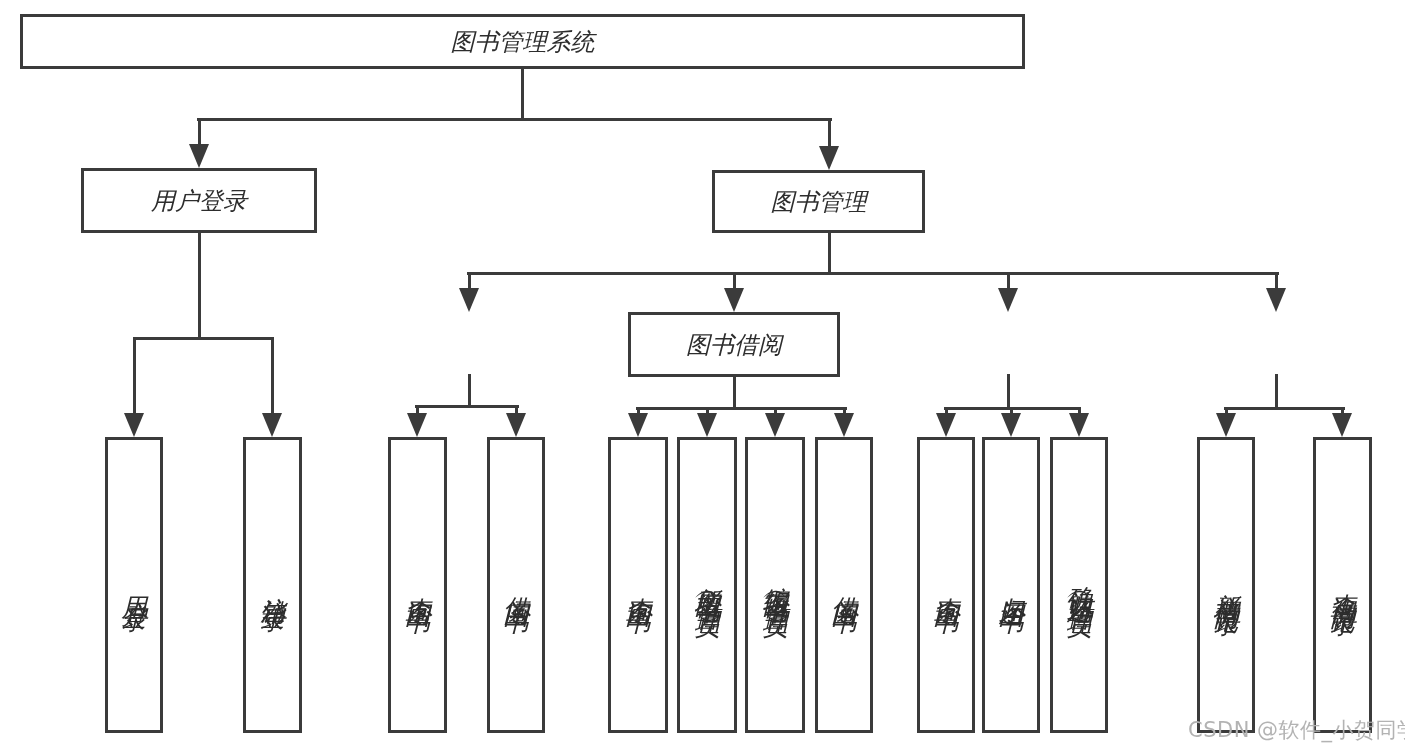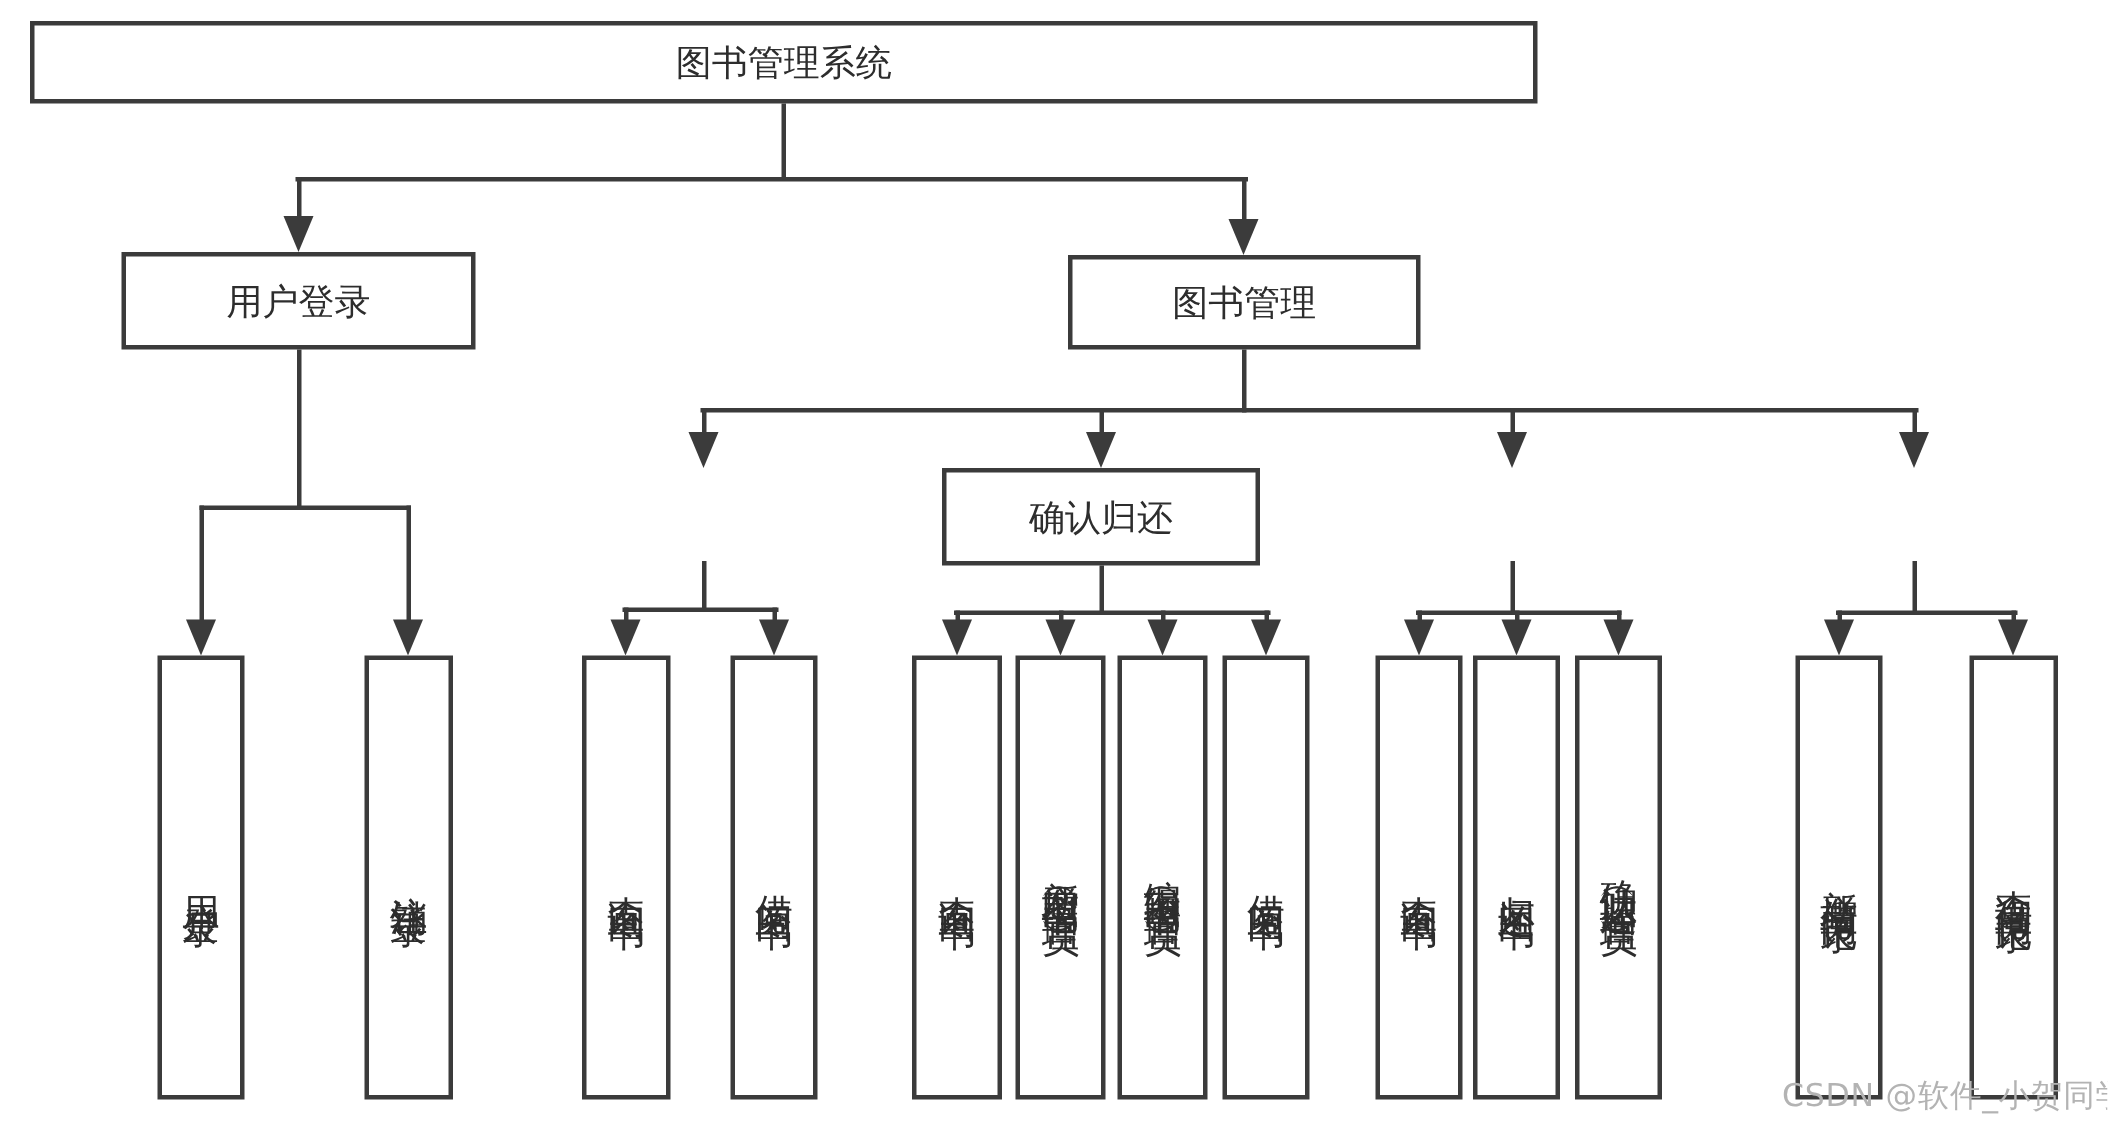--- a/index.html
+++ b/index.html
@@ -9,40 +9,40 @@
   }
   html,body{margin:0;padding:0;background:var(--bg);}
   body{font-family:"DejaVu Sans","Liberation Sans",sans-serif;}
   .canvas{
     position:relative;width:1405px;height:747px;background:var(--bg);overflow:hidden;
   }
   .node{
     position:absolute;box-sizing:border-box;border:3px solid var(--line);
     background:#fff;color:var(--text);
     display:flex;align-items:center;justify-content:center;
-    font-size:24px;line-height:1;z-index:2;white-space:nowrap;
+    font-size:24px;line-height:1;z-index:2;white-space:nowrap;font-style:italic;
   }
   .vnode{
     writing-mode:vertical-rl;
     font-size:25px;letter-spacing:4px;
     top:437px;height:296px;white-space:normal;
   }
   .hl,.vl{position:absolute;background:var(--line);z-index:1;}
   .hl{height:3px;}
   .vl{width:3px;}
   .arrow{
     position:absolute;width:0;height:0;z-index:1;
     border-left:10px solid transparent;
     border-right:10px solid transparent;
     border-top:24px solid var(--line);
   }
   
   .n-root{left:20px;top:14px;width:1005px;height:55px;}
   .n-user-login{left:81px;top:168px;width:236px;height:65px;}
-  .n-book-mgmt{left:712px;top:170px;width:235px;height:63px;}
+  .n-book-mgmt{left:712px;top:170px;width:213px;height:63px;}
   .n-new-book{left:363px;top:312px;width:212px;height:64px;}
   .n-book-borrow{left:628px;top:312px;width:212px;height:65px;}
   .n-cur-borrow{left:902px;top:312px;width:213px;height:65px;}
   .n-borrow-rec{left:1170px;top:312px;width:213px;height:65px;}
   .n-l-user-login{left:105px;width:58px;}
   .n-l-logout{left:243px;width:59px;}
   .n-l-query1{left:388px;width:59px;}
   .n-l-borrow1{left:487px;width:58px;}
   .n-l-query2{left:608px;width:60px;}
   .n-l-add-book{left:677px;width:60px;}
@@ -61,21 +61,21 @@
 </head>
 <body>
 
 <div class="canvas">
 
   <div class="node n-root">图书管理系统</div>
 
   <div class="node n-user-login">用户登录</div>
   <div class="node n-book-mgmt">图书管理</div>
 
-  <div class="node n-book-borrow">确认归还</div>
+  <div class="node n-book-borrow">图书借阅</div>
 
   <div class="node vnode n-l-user-login">用户登录</div>
   <div class="node vnode n-l-logout">注销登录</div>
   <div class="node vnode n-l-query1">查询图书</div>
   <div class="node vnode n-l-borrow1">借阅图书</div>
   <div class="node vnode n-l-query2">查询图书</div>
   <div class="node vnode n-l-add-book">新增图书（管理员）</div>
   <div class="node vnode n-l-edit-book">编辑图书（管理员）</div>
   <div class="node vnode n-l-borrow2">借阅图书</div>
   <div class="node vnode n-l-query3">查询图书</div>

